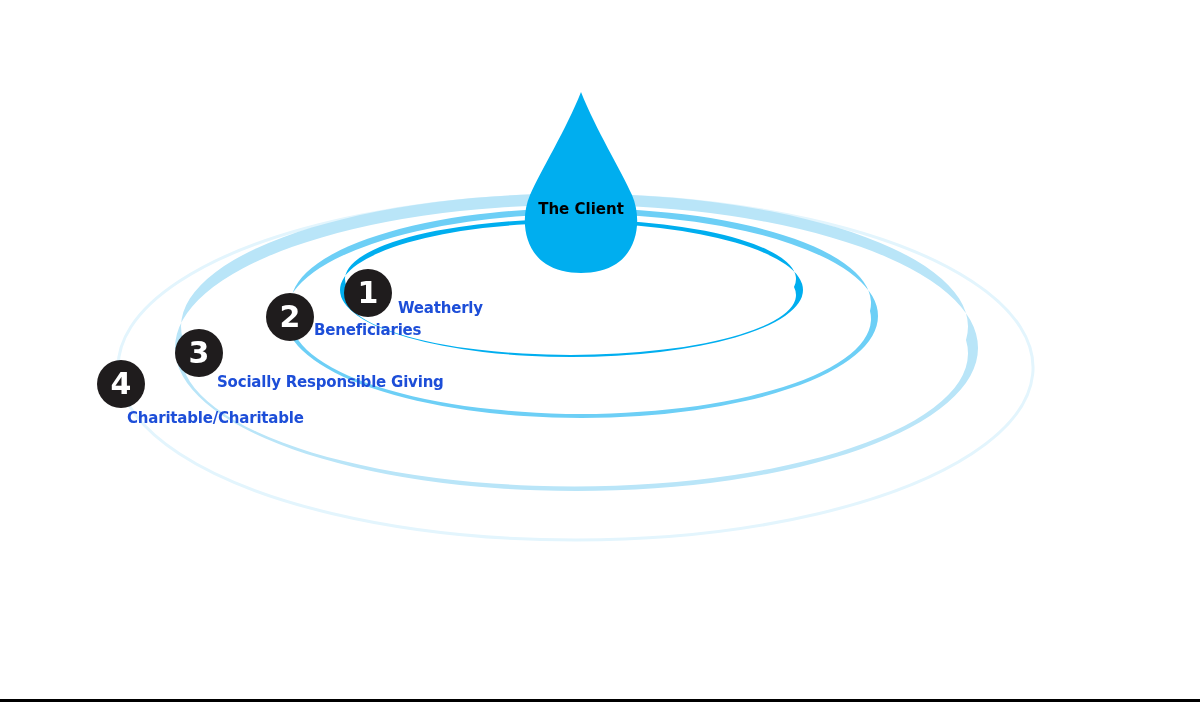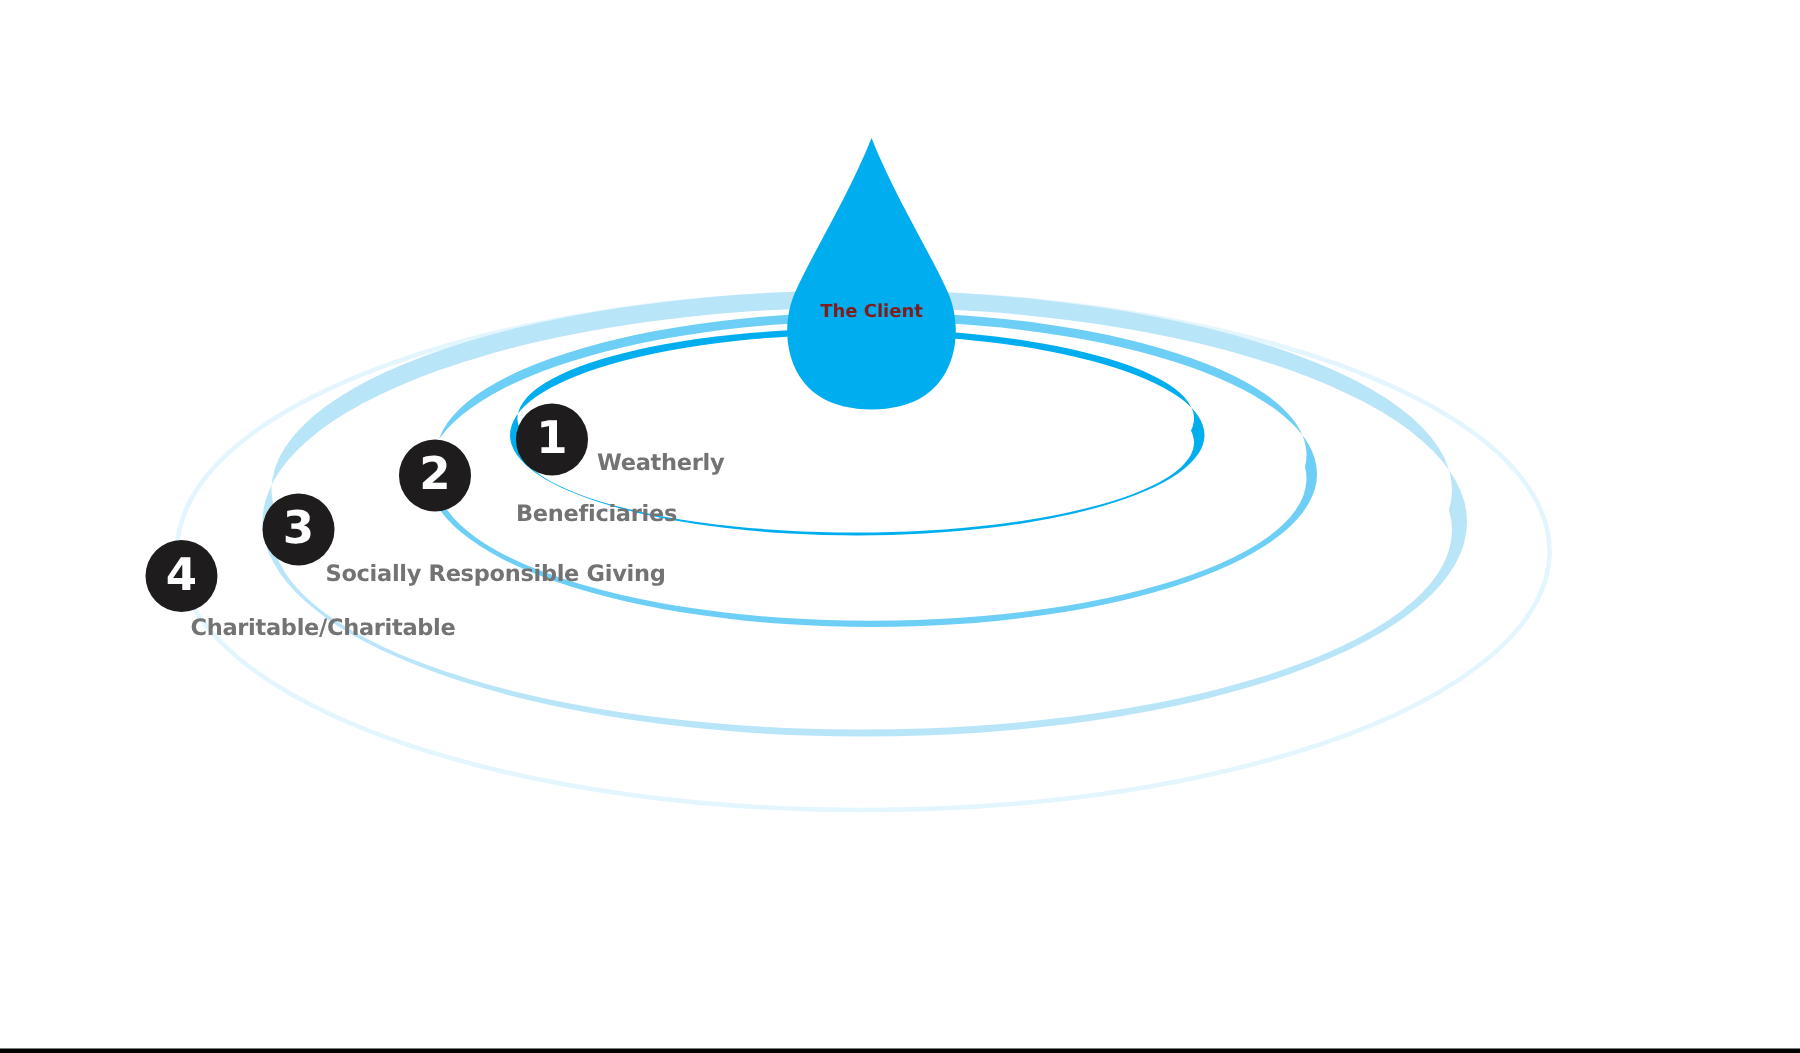--- a/index.html
+++ b/index.html
@@ -2,31 +2,31 @@
 <html><head>
   <meta charset="utf-8">
   <style>
     html, body { margin: 0; padding: 0; }
     body {
       width: 1200px; height: 702px; background: #ffffff; position: relative; overflow: hidden;
       font-family: "Liberation Sans", "DejaVu Sans", sans-serif;
     }
     #diagram { position: absolute; left: 0; top: 0; width: 1200px; height: 702px; }
     .label {
-      position: absolute; font-weight: bold; font-size: 15px; color: #737373; white-space: nowrap;
+      position: absolute; font-weight: bold; font-size: 15px; color: #1d4ed8; white-space: nowrap;
       font-family: "DejaVu Sans", "Liberation Sans", sans-serif; letter-spacing: -0.2px;
     }
     .badge {
       position: absolute; width: 48px; height: 48px; border-radius: 50%; background: #1f1c1d;
       color: #ffffff; font-weight: bold; font-size: 30px; line-height: 48px; text-align: center;
       font-family: "DejaVu Sans", "Liberation Sans", sans-serif;
     }
     .drop-label {
       position: absolute; left: 581px; top: 200px; transform: translateX(-50%);
-      font-weight: bold; font-size: 12px; color: #7f1d1d; white-space: nowrap;
+      font-weight: bold; font-size: 15px; color: #000000; white-space: nowrap;
       font-family: "DejaVu Sans", "Liberation Sans", sans-serif;
     }
     .bottom-rule { position: absolute; left: 0; top: 699px; width: 1200px; height: 3px; background: #000000; }
   </style>
 </head>
 <body>
 
 <svg id="diagram" viewBox="0 0 1200 702" xmlns="http://www.w3.org/2000/svg">
 
   <g>
@@ -63,17 +63,17 @@
 </svg>
 
 <div class="drop-label">The Client</div>
 
 <div class="badge" style="left:344px; top:269px;">1</div>
 <div class="badge" style="left:266px; top:293px;">2</div>
 <div class="badge" style="left:175px; top:329px;">3</div>
 <div class="badge" style="left:97px; top:360px;">4</div>
 
 <div class="label" style="left:398px; top:299px;">Weatherly</div>
-<div class="label" style="left:314px; top:333px;margin-left:30px;">Beneficiaries</div>
+<div class="label" style="left:314px; top:321px;">Beneficiaries</div>
 <div class="label" style="left:217px; top:373px;">Socially Responsible Giving</div>
 <div class="label" style="left:127px; top:409px;">Charitable/Charitable</div>
 
 <div class="bottom-rule"></div>
 
 </body></html>

